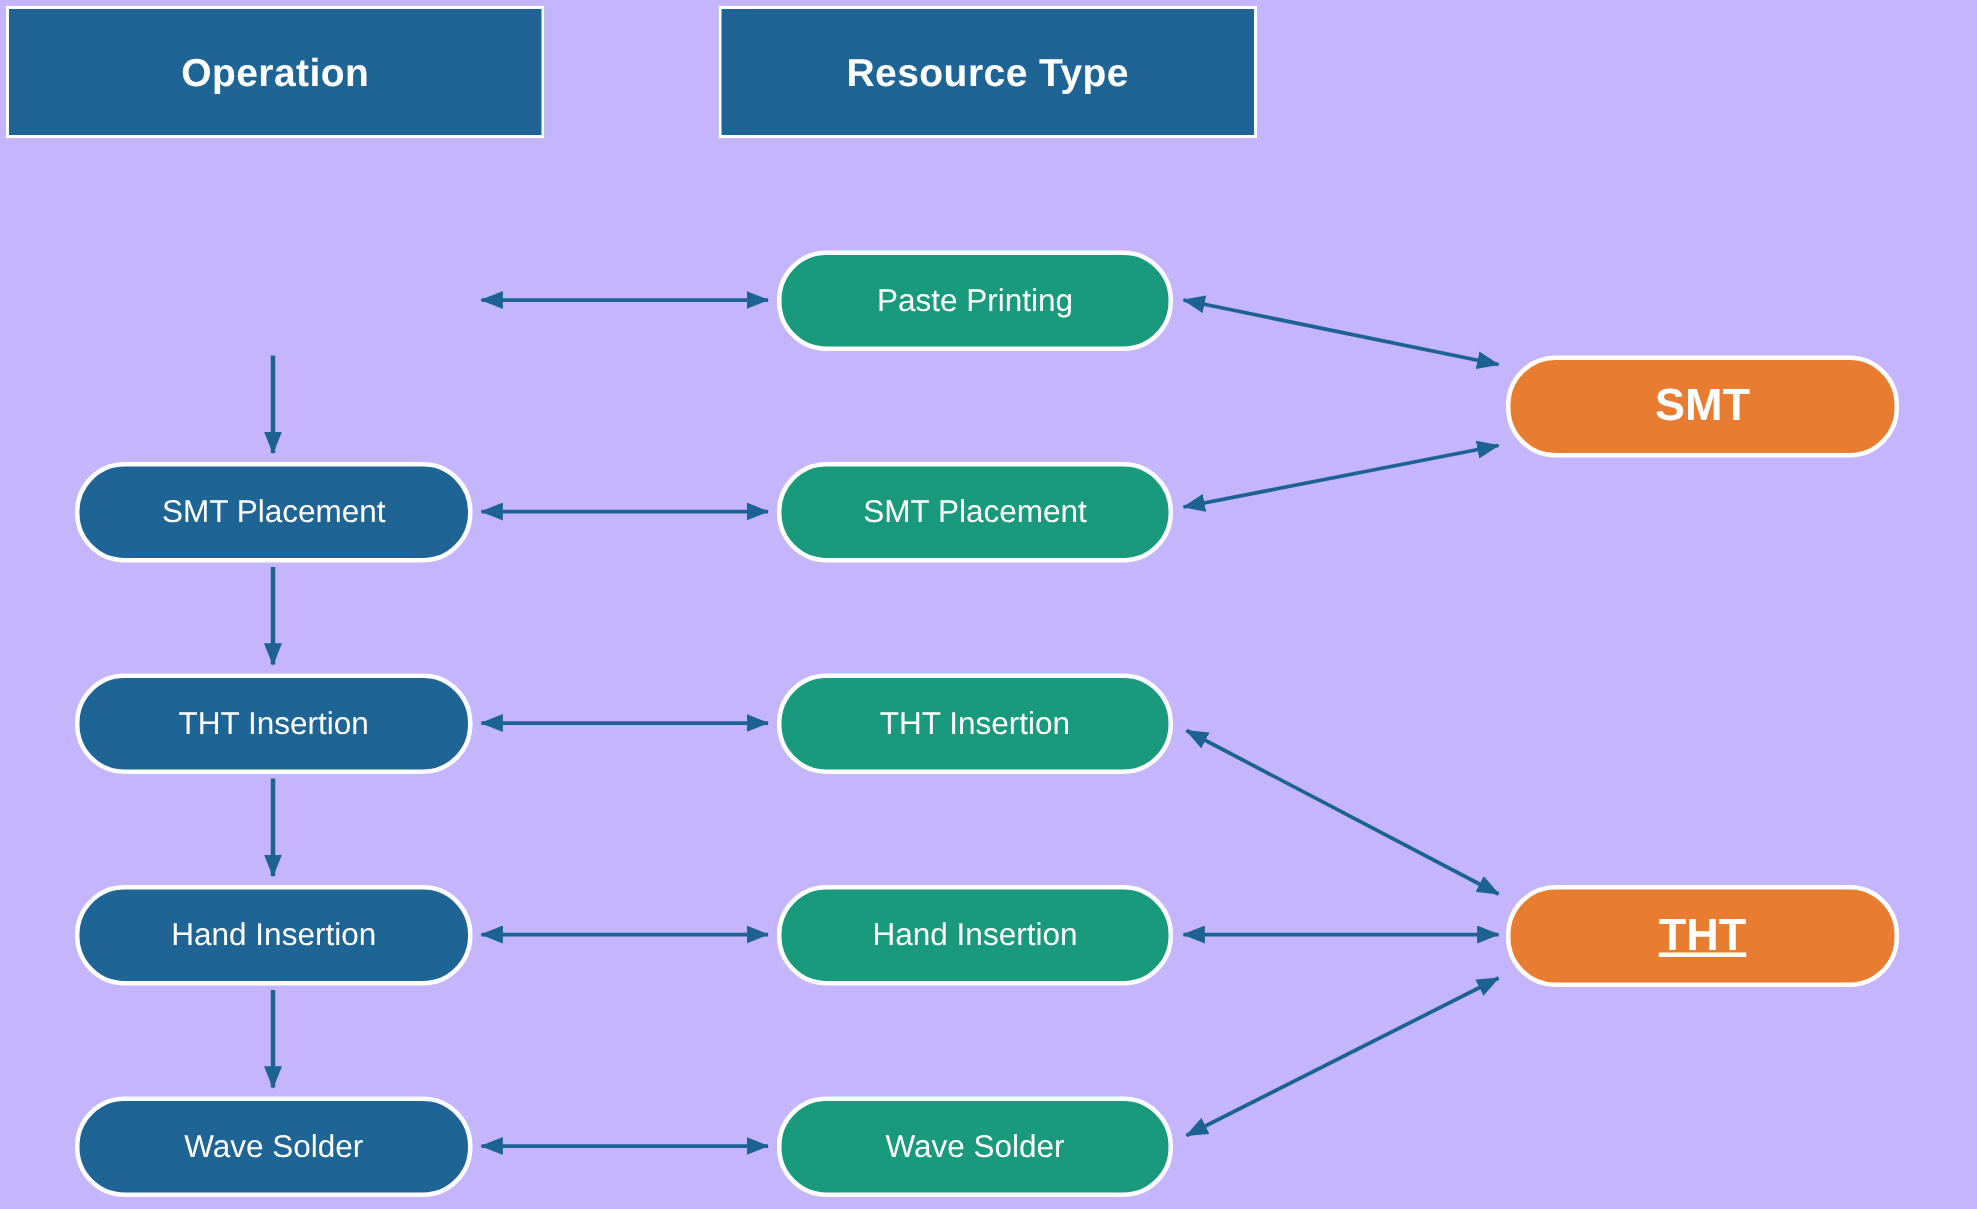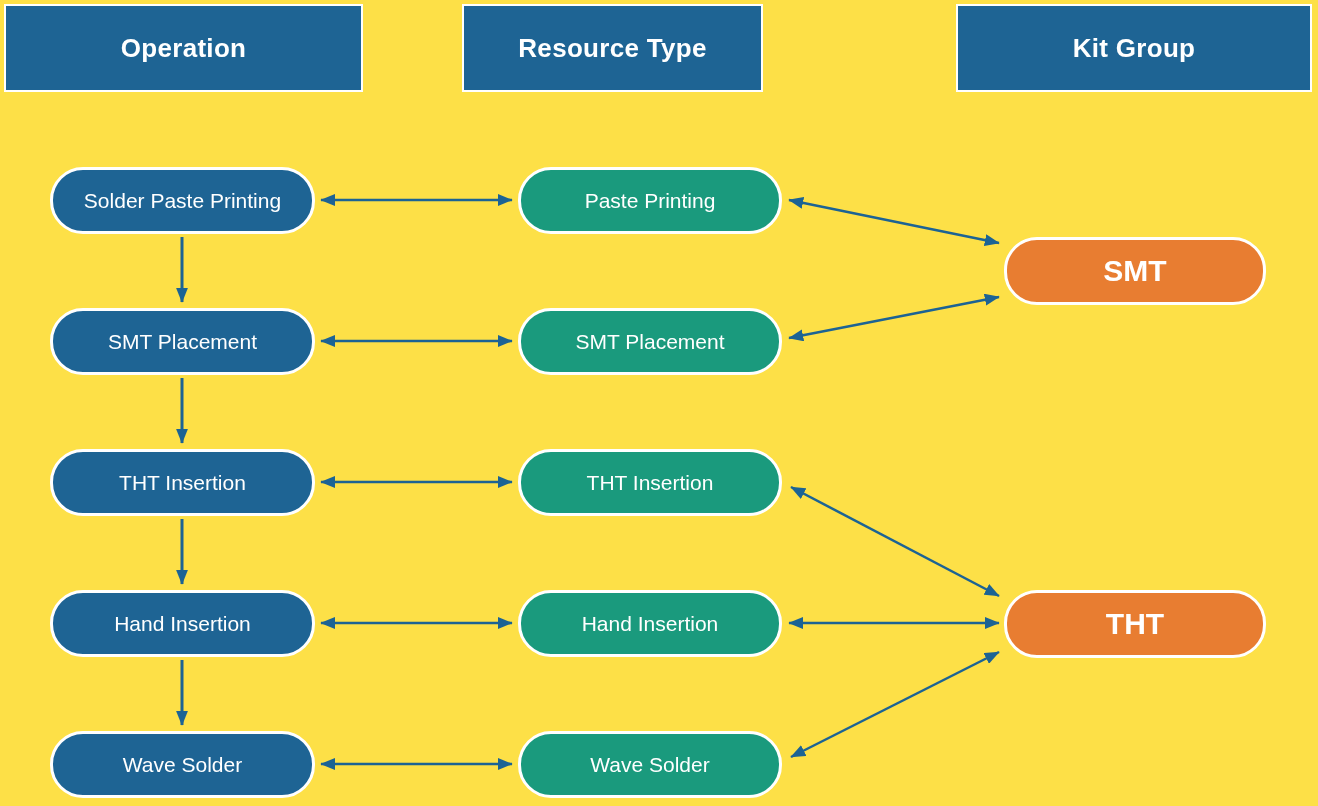--- a/index.html
+++ b/index.html
@@ -4,21 +4,21 @@
 <style>
   html, body {
     margin: 0;
     padding: 0;
     background: #000000;
   }
   .stage {
     position: relative;
     width: 1318px;
     height: 806px;
-    background: #fde047;
+    background: #c4b5fd;
     font-family: "Liberation Sans", sans-serif;
     overflow: hidden;
   }
   .hdr {
     position: absolute;
     box-sizing: border-box;
     background: #1E6494;
     border: 2px solid #FFFFFF;
     color: #FFFFFF;
     font-size: 26px;
@@ -54,37 +54,35 @@
     pointer-events: none;
   }
   svg.arrows line { stroke: #1C6394; }
 </style>
 </head>
 <body>
 
 <div class="stage">
 
   <div class="hdr" style="left:4px; width:359px;">Operation</div>
-  <div class="hdr" style="left:462px; width:301px;">Resource Type</div>
-  <div class="hdr" style="left:956px; width:356px;">Kit Group</div>
+  <div class="hdr" style="left:479px; width:359px;">Resource Type</div>
 
-  <div class="node op" style="top:167px;">Solder Paste Printing</div>
   <div class="node op" style="top:308px;">SMT Placement</div>
   <div class="node op" style="top:449px;">THT Insertion</div>
   <div class="node op" style="top:590px;">Hand Insertion</div>
   <div class="node op" style="top:731px;">Wave Solder</div>
 
   <div class="node res" style="top:167px;">Paste Printing</div>
   <div class="node res" style="top:308px;">SMT Placement</div>
   <div class="node res" style="top:449px;">THT Insertion</div>
   <div class="node res" style="top:590px;">Hand Insertion</div>
   <div class="node res" style="top:731px;">Wave Solder</div>
 
   <div class="node kit" style="top:237px;">SMT</div>
-  <div class="node kit" style="top:590px;">THT</div>
+  <div class="node kit" style="top:590px;text-decoration:underline;">THT</div>
 
   <svg class="arrows">
     <defs>
       <marker id="ah" viewBox="0 0 10 8" refX="9.5" refY="4" markerWidth="15" markerHeight="12" markerUnits="userSpaceOnUse" orient="auto-start-reverse">
         <path d="M0,0 L10,4 L0,8 z" fill="#1C6394"></path>
       </marker>
     </defs>
 
     <line x1="182" y1="237" x2="182" y2="302" stroke-width="3" marker-end="url(#ah)"></line>
     <line x1="182" y1="378" x2="182" y2="443" stroke-width="3" marker-end="url(#ah)"></line>

